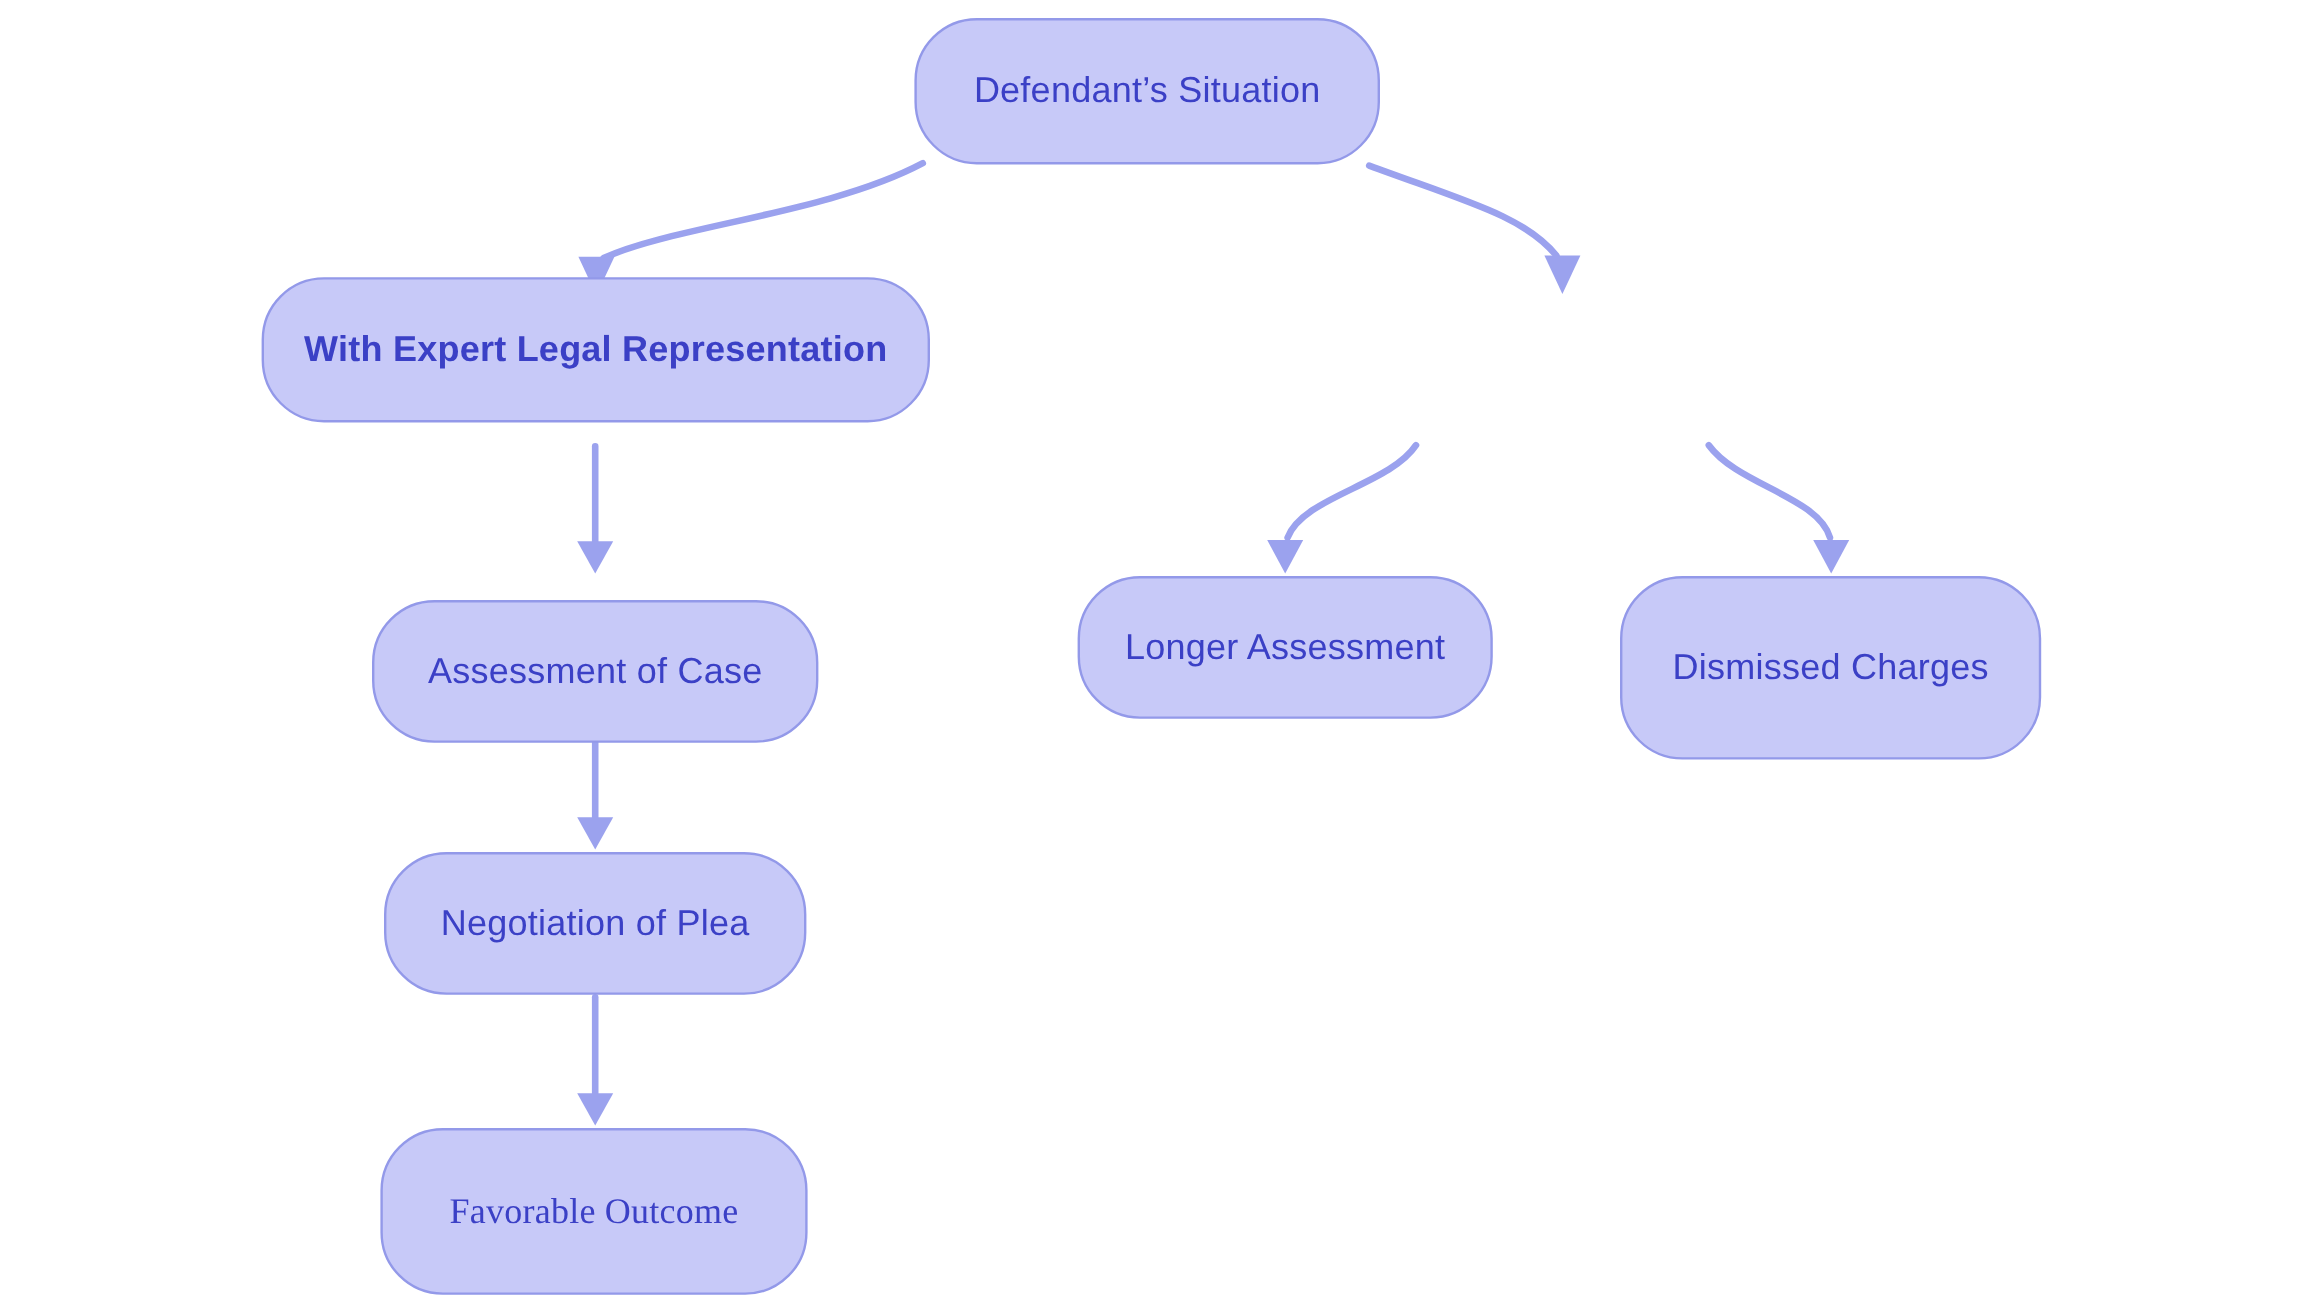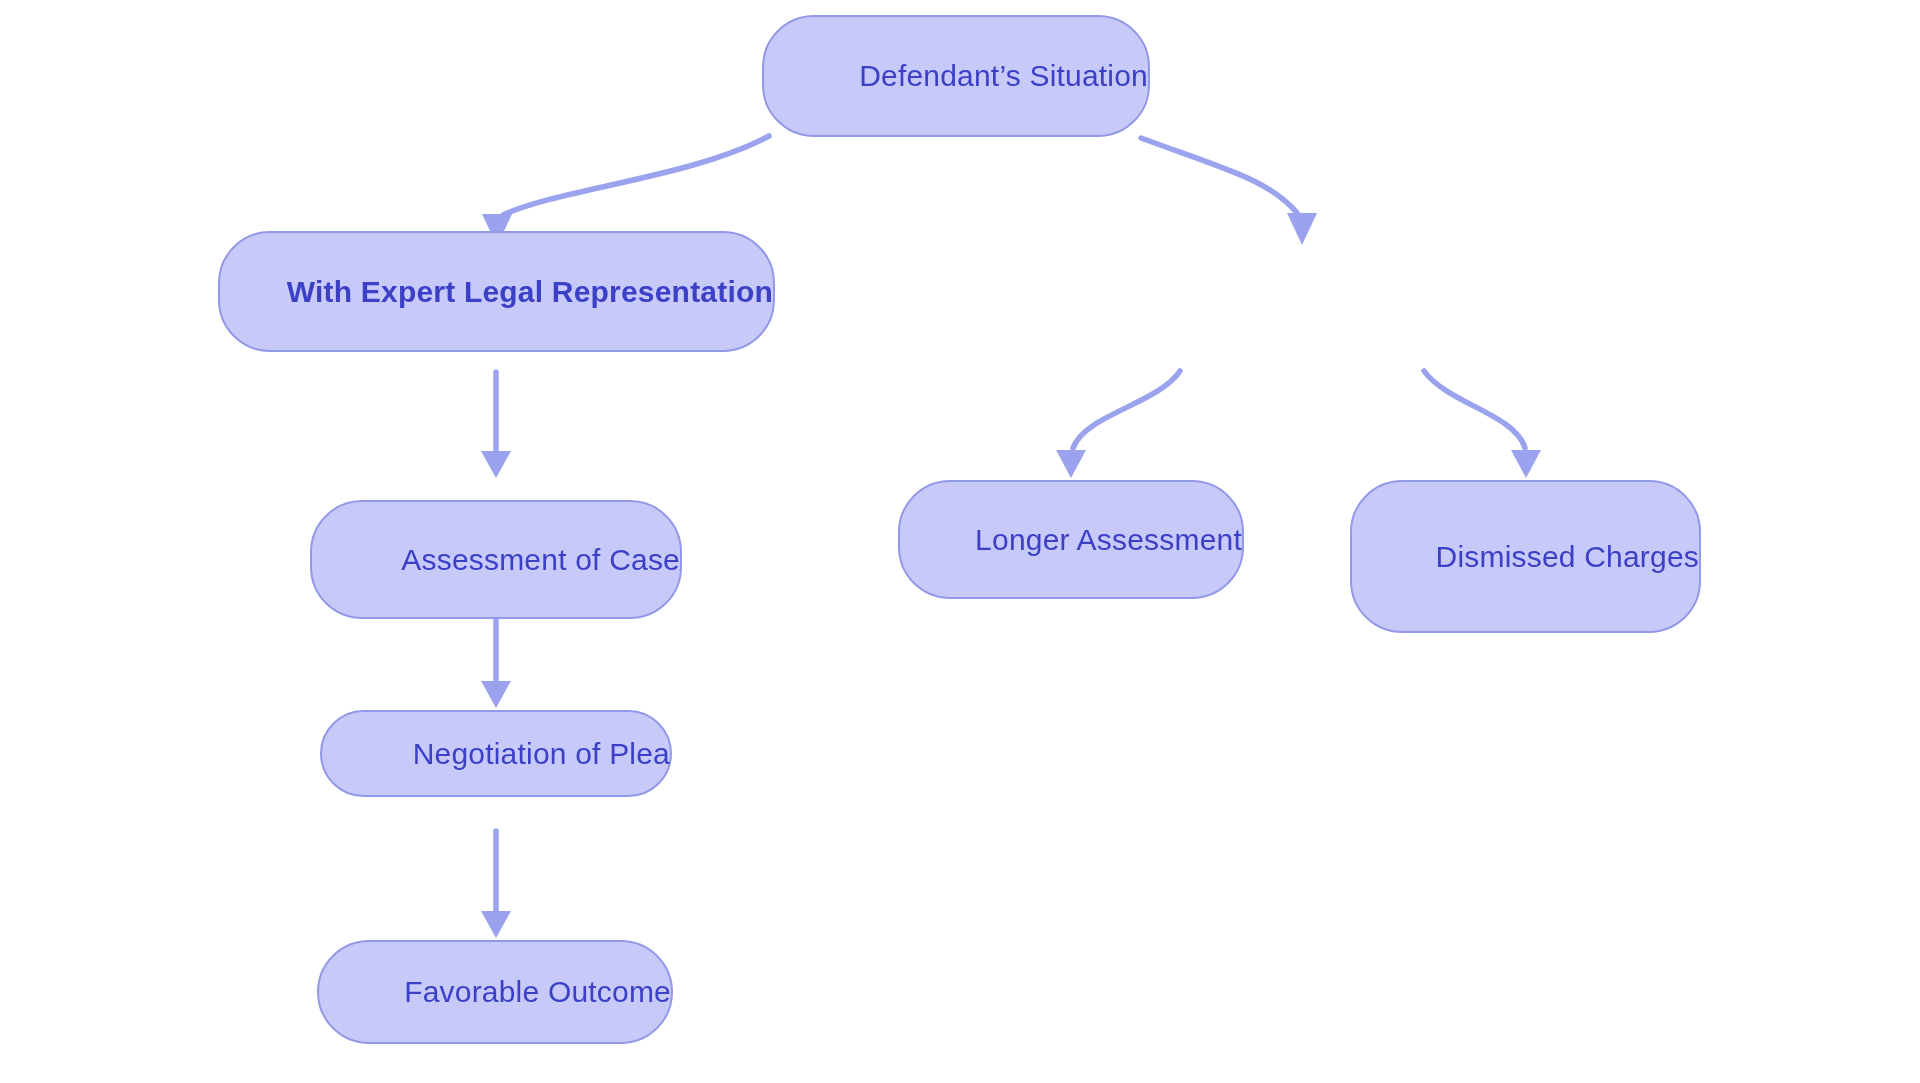--- a/index.html
+++ b/index.html
@@ -24,36 +24,36 @@
     pointer-events: none;
   }
   .node {
     position: absolute;
     box-sizing: border-box;
     background: #c7c9f8;
     border: 2.5px solid #9399e9;
     border-radius: 52px;
     display: flex;
     align-items: center;
-    justify-content: flex-end;
+    justify-content: center;
     text-align: center;
     color: #3b40c6;
     font-size: 30px;
     font-weight: 400;
     letter-spacing: 0.2px;
     line-height: 1.2;
   }
   .node-root           { left: 762px;  top: 15px;  width: 388px; height: 122px; }
   .node-with-expert    { left: 218px;  top: 231px; width: 557px; height: 121px; font-weight: bold; }
   .node-without-expert { left: 998px;  top: 249px; width: 610px; height: 121px; }
   .node-assessment     { left: 310px;  top: 500px; width: 372px; height: 119px; }
   .node-longer         { left: 898px;  top: 480px; width: 346px; height: 119px; }
   .node-dismissed      { left: 1350px; top: 480px; width: 351px; height: 153px; }
-  .node-negotiation    { left: 320px;  top: 710px; width: 352px; height: 87px; }
-  .node-favorable      { left: 317px;  top: 940px; width: 356px; height: 104px; }
+  .node-negotiation    { left: 320px;  top: 710px; width: 352px; height: 119px; }
+  .node-favorable      { left: 317px;  top: 940px; width: 356px; height: 139px; font-family: Liberation Serif, serif; }
 
   .edge {
     fill: none;
     stroke: #9ba2ee;
     stroke-width: 5.5;
     stroke-linecap: round;
   }
   .arrowhead {
     fill: #9ba2ee;
     stroke: none;

